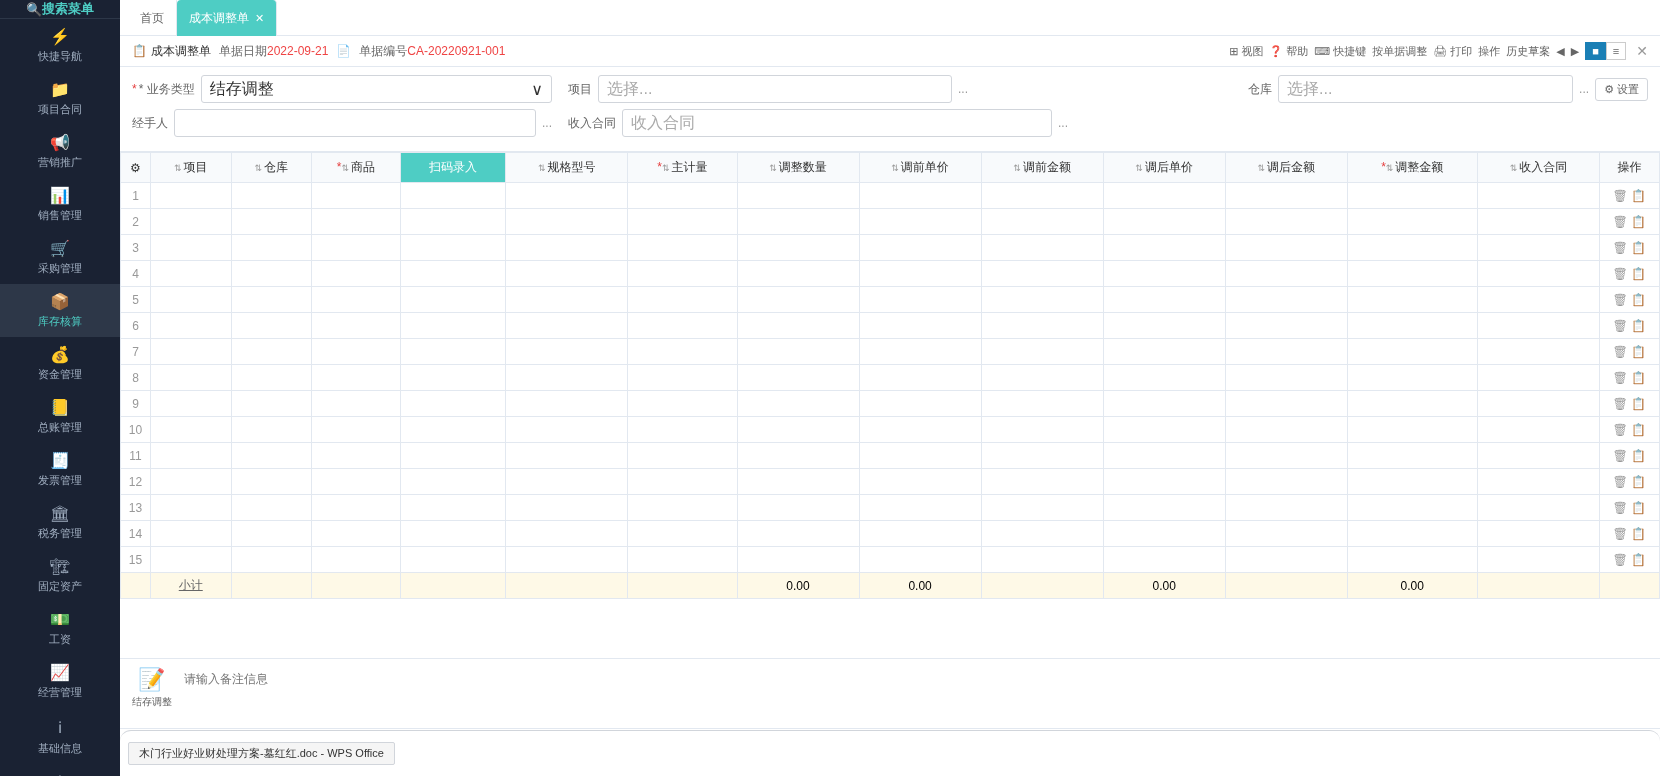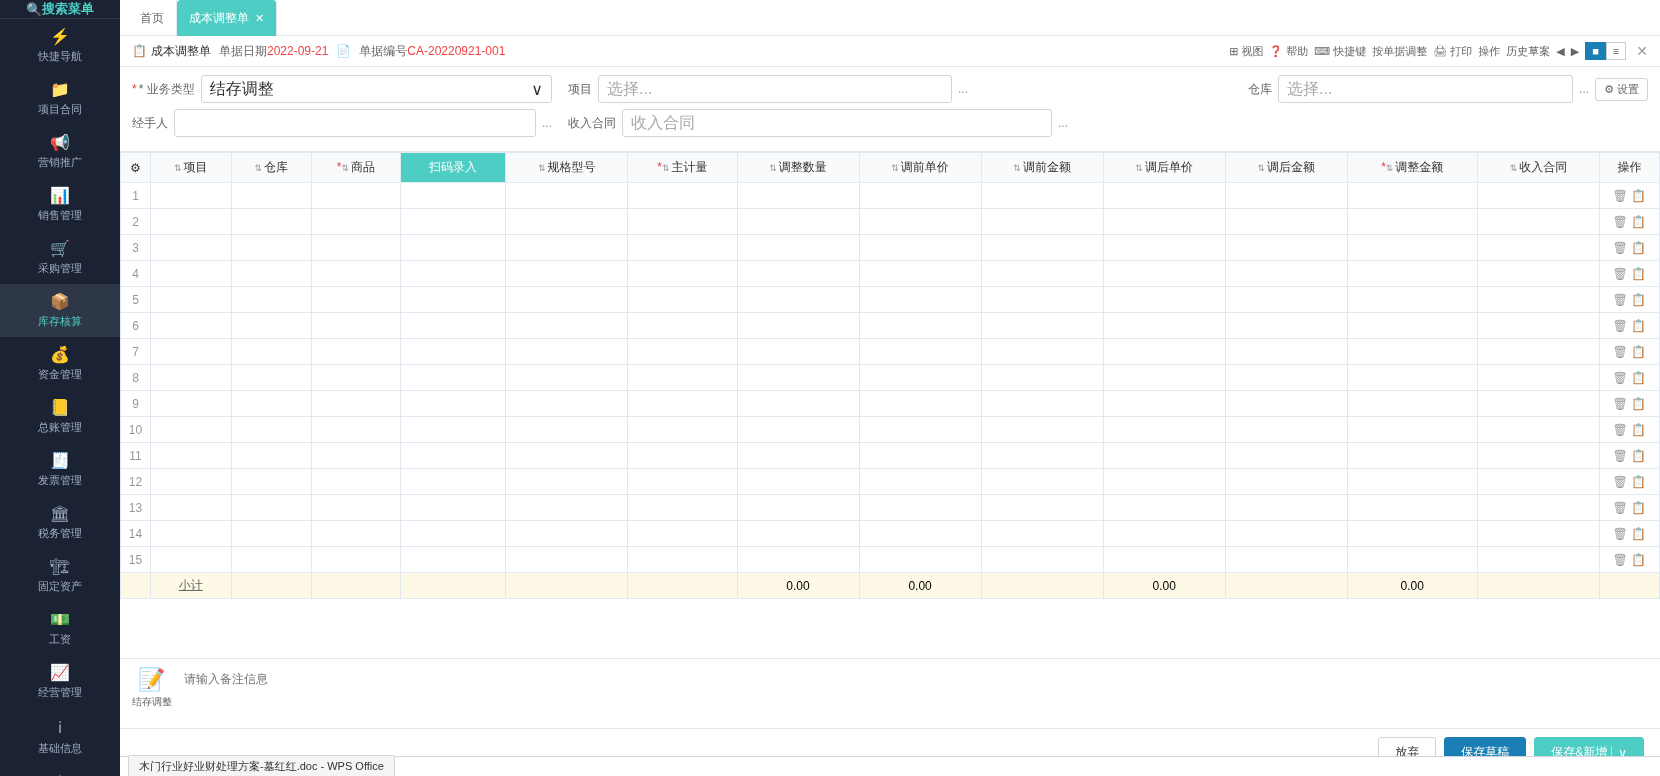--- a/index.html
+++ b/index.html
@@ -72,21 +72,21 @@
     .notes-input { flex: 1; border: none; outline: none; color: #aaa; font-size: 12px; resize: none; padding: 4px; }
 
     
     .bottom-bar { background: #fff; border-top: 1px solid #e2e8f0; padding: 8px 16px; display: flex; align-items: center; justify-content: flex-end; gap: 8px; flex-shrink: 0; }
     .btn { padding: 6px 16px; border-radius: 3px; font-size: 12px; cursor: pointer; border: 1px solid #d1d5db; }
     .btn-default { background: #fff; color: #333; }
     .btn-primary { background: #1a7fb5; color: #fff; border-color: #1a7fb5; }
     .btn-success { background: #4ecdc4; color: #fff; border-color: #4ecdc4; display: flex; align-items: center; gap: 4px; }
 
     
-    .taskbar { background: #fff; border-top: 1px solid #d1d5db; height: 20px; display: flex; align-items: center; padding: 0 8px; gap: 8px; position: fixed; bottom: 0; left: 120px; right: 0; z-index: 100; }
+    .taskbar { background: #fff; border-top: 1px solid #d1d5db; height: 46px; display: flex; align-items: center; padding: 0 8px; gap: 8px; position: fixed; bottom: 0; left: 120px; right: 0; z-index: 100; border-radius: 11px; }
     .taskbar-item { font-size: 11px; color: #333; padding: 3px 10px; border: 1px solid #d1d5db; border-radius: 2px; cursor: pointer; background: #f5f5f5; }
   </style>
 </head>
 <body>
 
 <div class="sidebar">
   <div class="sidebar-logo">
     <span>🔍</span>
     <span>搜索菜单</span>
   </div>

